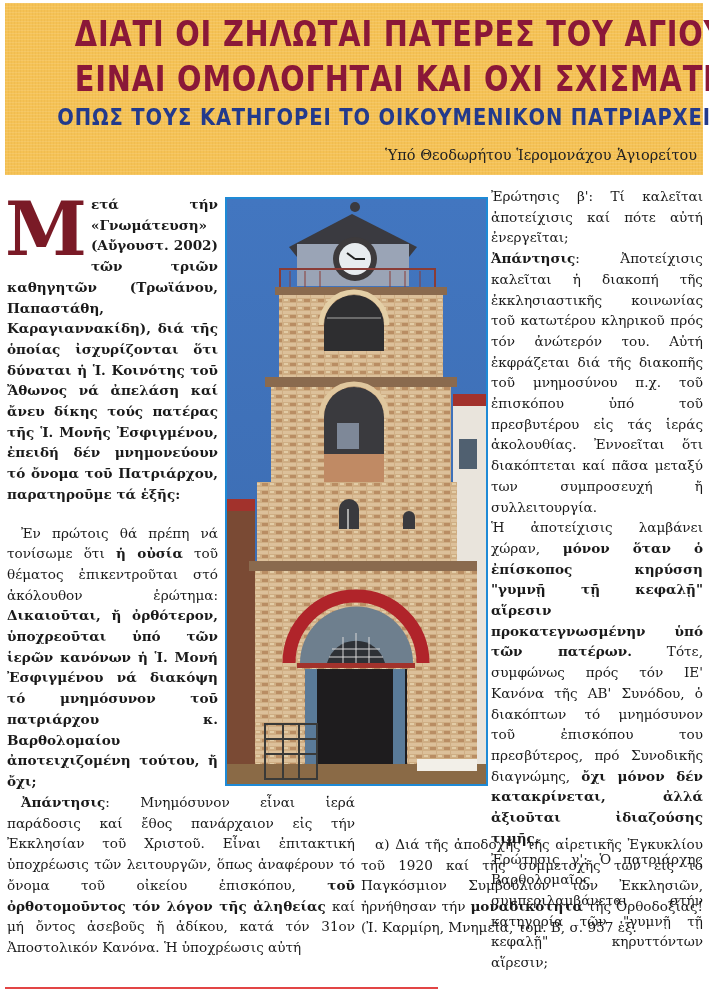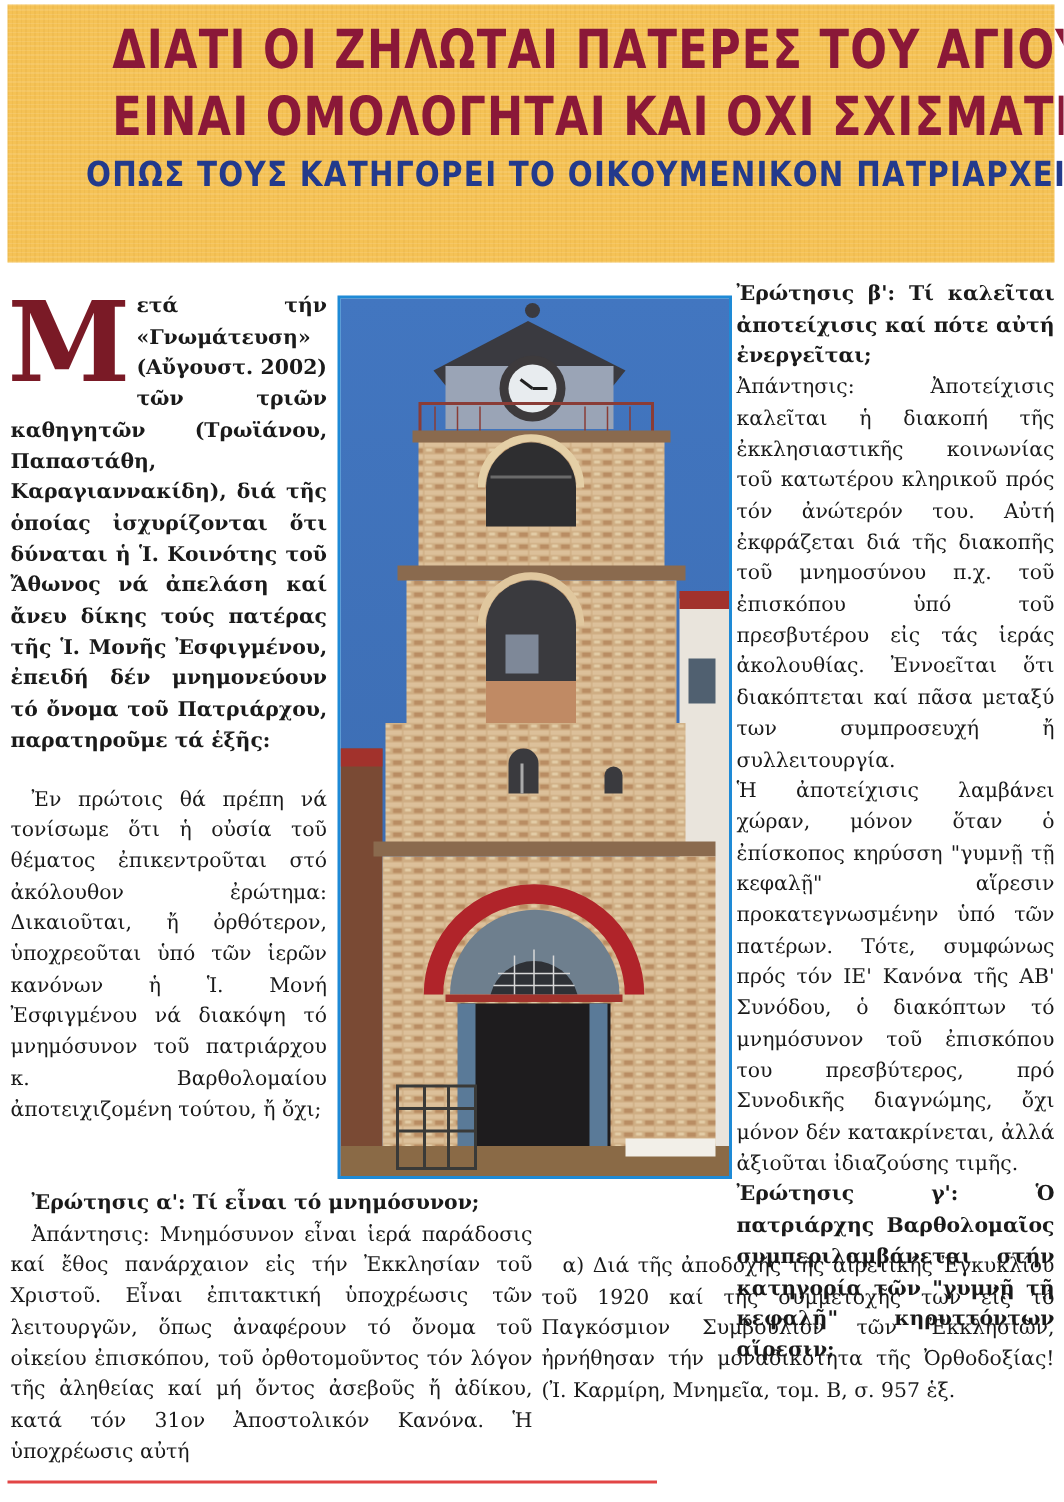--- a/index.html
+++ b/index.html
@@ -35,41 +35,42 @@
   .col-bottom { left:7px; top:838px; width:348px; }
   .col-bottom-right { left:361px; top:786px; width:342px; }
 
   .lead { font-weight:bold; }
   .dropcap {
     float:left; font-family:"DejaVu Serif", serif; font-weight:bold;
     font-size:74px; line-height:58px; color:#7a1a26; margin:2px 4px 0 -2px;
     padding-top:4px;
   }
   .indent { text-indent:14px; }
-  b { font-weight:normal; }
-  .q { font-weight:bold; }
+  b { font-weight:bold; }
+  .q { font-weight:normal; }
 
   .photo {
     position:absolute; left:225px; top:197px; width:259px; height:585px;
     border:2px solid #1e8ad6; overflow:hidden;
     background:linear-gradient(180deg,#3f6fb5 0%,#4a7cc0 55%,#385f98 100%);
   }
   .photo svg { display:block; }
 
   .rule-red {
     position:absolute; left:5px; top:987px; width:433px; height:2px; background:#e24545;
   }
 </style>
 </head>
 <body>
 
 <div class="banner">
   <div class="title1">ΔΙΑΤΙ ΟΙ ΖΗΛΩΤΑΙ ΠΑΤΕΡΕΣ ΤΟΥ ΑΓΙΟΥ ΟΡΟΥΣ</div>
   <div class="title2">ΕΙΝΑΙ ΟΜΟΛΟΓΗΤΑΙ ΚΑΙ ΟΧΙ ΣΧΙΣΜΑΤΙΚΟΙ</div>
   <div class="title3">ΟΠΩΣ ΤΟΥΣ ΚΑΤΗΓΟΡΕΙ ΤΟ ΟΙΚΟΥΜΕΝΙΚΟΝ ΠΑΤΡΙΑΡΧΕΙΟΝ</div>
+  <div class="byline">Ὑπό Θεοδωρήτου Ἱερομονάχου Ἁγιορείτου</div>
 </div>
 
 <div class="col col-left">
   <p class="lead">
     <span class="dropcap">Μ</span><span>ετά τήν «Γνωμάτευση»</span><span style="font-weight:bold"> (Αὔγουστ. 2002) </span><span>τῶν τριῶν καθηγητῶν (Τρωϊάνου, Παπαστάθη, Καραγιαννακίδη), διά τῆς ὁποίας ἰσχυρίζονται ὅτι δύναται ἡ Ἱ. Κοινότης τοῦ Ἄθωνος νά ἀπελάση καί ἄνευ δίκης τούς πατέρας τῆς Ἱ. Μονῆς Ἐσφιγμένου, ἐπειδή δέν μνημονεύουν τό ὄνομα τοῦ Πατριάρχου, παρατηροῦμε τά ἑξῆς:</span>
   </p>
   <p class="indent" style="margin-top:18px;">
     <span>Ἐν πρώτοις θά πρέπη νά τονίσωμε ὅτι </span><b>ἡ οὐσία</b><span> τοῦ θέματος ἐπικεντροῦται στό ἀκόλουθον ἐρώτημα: </span><b>Δικαιοῦται, ἤ ὀρθότερον, ὑποχρεοῦται ὑπό τῶν ἱερῶν κανόνων ἡ Ἱ. Μονή Ἐσφιγμένου νά διακόψη τό μνημόσυνον τοῦ πατριάρχου κ. Βαρθολομαίου ἀποτειχιζομένη τούτου, ἤ ὄχι;</b>
   </p>
 </div>
@@ -170,21 +171,20 @@
   <p>
     <b>Ἀπάντησις</b><span>: Ἀποτείχισις καλεῖται ἡ διακοπή τῆς ἐκκλησιαστικῆς κοινωνίας τοῦ κατωτέρου κληρικοῦ πρός τόν ἀνώτερόν του. Αὐτή ἐκφράζεται διά τῆς διακοπῆς τοῦ μνημοσύνου π.χ. τοῦ ἐπισκόπου ὑπό τοῦ πρεσβυτέρου εἰς τάς ἱεράς ἀκολουθίας. Ἐννοεῖται ὅτι διακόπτεται καί πᾶσα μεταξύ των συμπροσευχή ἤ συλλειτουργία.</span>
   </p>
   <p>
     <span>Ἡ ἀποτείχισις λαμβάνει χώραν, </span><b>μόνον ὅταν ὁ ἐπίσκοπος κηρύσση "γυμνῇ τῇ κεφαλῇ" αἵρεσιν προκατεγνωσμένην ὑπό τῶν πατέρων.</b><span> Τότε, συμφώνως πρός τόν ΙΕ' Κανόνα τῆς ΑΒ' Συνόδου, ὁ διακόπτων τό μνημόσυνον τοῦ ἐπισκόπου του πρεσβύτερος, πρό Συνοδικῆς διαγνώμης, </span><b>ὄχι μόνον δέν κατακρίνεται, ἀλλά ἀξιοῦται ἰδιαζούσης τιμῆς.</b>
   </p>
   <p class="q">Ἐρώτησις γ': Ὁ πατριάρχης Βαρθολομαῖος συμπεριλαμβάνεται στήν κατηγορία τῶν "γυμνῇ τῇ κεφαλῇ" κηρυττόντων αἵρεσιν;</p>
 </div>
 
 <div class="col col-bottom" style="top:792px;">
-  <p class="q indent">Ἐρώτησις α': Τί εἶναι τό μνημόσυνον;</p>
   <p class="indent">
     <b>Ἀπάντησις</b><span>: Μνημόσυνον εἶναι ἱερά παράδοσις καί ἔθος πανάρχαιον εἰς τήν Ἐκκλησίαν τοῦ Χριστοῦ. Εἶναι ἐπιτακτική ὑποχρέωσις τῶν λειτουργῶν, ὅπως ἀναφέρουν τό ὄνομα τοῦ οἰκείου ἐπισκόπου, </span><b>τοῦ ὀρθοτομοῦντος τόν λόγον τῆς ἀληθείας</b><span> καί μή ὄντος ἀσεβοῦς ἤ ἀδίκου, κατά τόν 31ον Ἀποστολικόν Κανόνα. Ἡ ὑποχρέωσις αὐτή</span>
   </p>
 </div>
 
 <div class="col col-bottom-right" style="top:834px;">
   <p class="indent">
     <span>α) Διά τῆς ἀποδοχῆς τῆς αἱρετικῆς Ἐγκυκλίου τοῦ 1920 καί τῆς συμμετοχῆς των εἰς τό Παγκόσμιον Συμβούλιον τῶν Ἐκκλησιῶν, ἠρνήθησαν τήν </span><b>μοναδικότητα</b><span> τῆς Ὀρθοδοξίας! (Ἰ. Καρμίρη, Μνημεῖα, τομ. Β, σ. 957 ἑξ.</span>
   </p>
 

